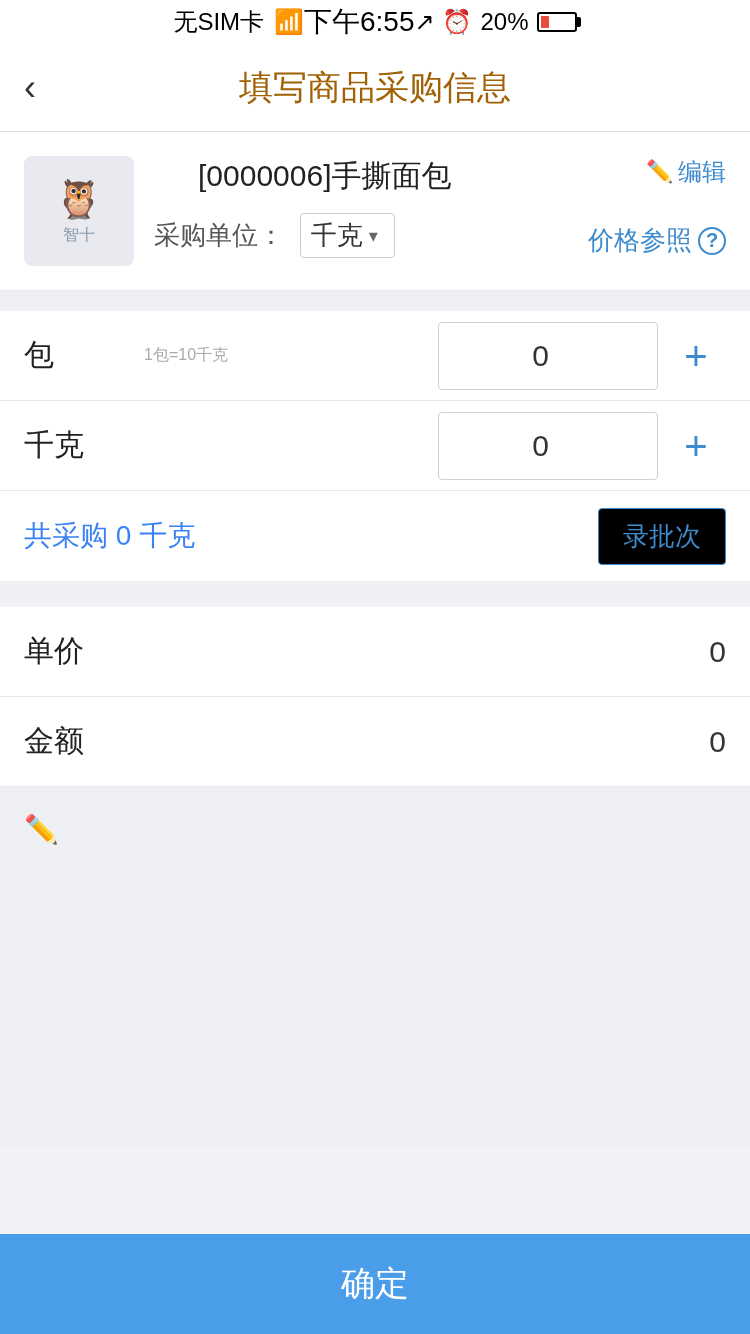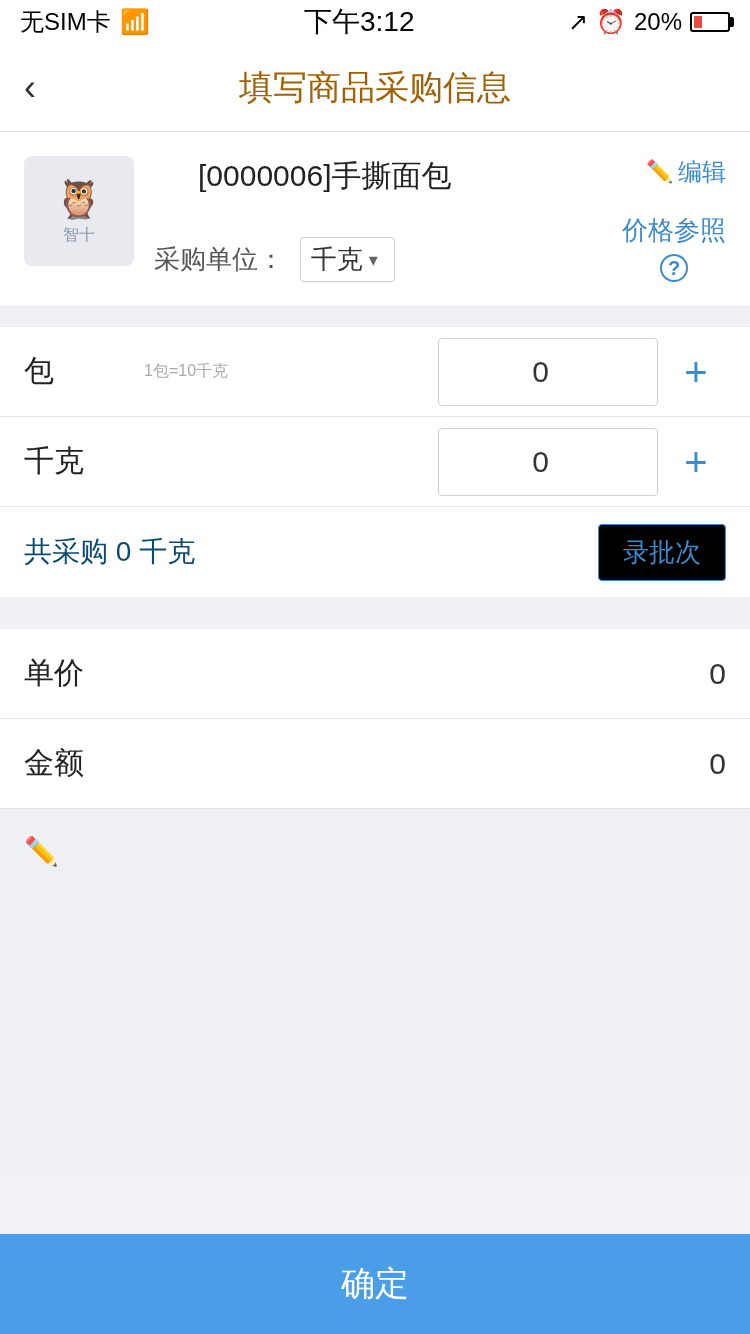--- a/index.html
+++ b/index.html
@@ -12,21 +12,21 @@
       font-size: 28px;
     }
 
     
     .status-bar {
       width: 100%;
       height: 44px;
       background: #fff;
       display: flex;
       align-items: center;
-      justify-content: space-between;
+      justify-content: center;
       padding: 0 20px;
       font-size: 24px;
       color: #000;
     }
     .status-left { display: flex; align-items: center; gap: 10px; }
     .status-center { font-size: 28px; font-weight: 500; }
     .status-right { display: flex; align-items: center; gap: 8px; font-size: 24px; }
     .battery-icon {
       width: 40px; height: 20px;
       border: 2px solid #000;
@@ -154,21 +154,20 @@
       gap: 6px;
     }
     .unit-dropdown-arrow { font-size: 18px; color: #666; }
     .price-ref {
       font-size: 26px;
       color: #3d8bcd;
       display: flex;
       align-items: center;
       gap: 6px;
       cursor: pointer;
-      flex-direction: column;
     }
     .price-ref-icon {
       width: 28px; height: 28px;
       border: 2px solid #3d8bcd;
       border-radius: 50%;
       display: inline-flex;
       align-items: center;
       justify-content: center;
       font-size: 20px;
       font-weight: bold;
@@ -238,37 +237,37 @@
     
     .summary-row {
       display: flex;
       align-items: center;
       padding: 0 24px;
       height: 90px;
       background: #fff;
     }
     .summary-text {
       font-size: 28px;
-      color: #0c4a6e;
+      color: #3b82f6;
       flex: 1;
     }
     .batch-btn {
       border: 1px solid #3d8bcd;
       border-radius: 4px;
       padding: 10px 24px;
       font-size: 26px;
       color: #3d8bcd;
       background: #000000;
       cursor: pointer;
     }
 
     
     .info-section {
       background: #fff;
-      margin-top: 12px;
+      margin-top: 6px;
     }
     .info-row {
       display: flex;
       align-items: center;
       justify-content: space-between;
       padding: 0 24px;
       height: 90px;
       border-bottom: 1px solid #e8e8e8;
     }
     .info-label {
@@ -326,21 +325,21 @@
     }
   </style>
 </head>
 <body>
 
 <div class="status-bar">
   <div class="status-left">
     <span>无SIM卡</span>
     <span>📶</span>
   </div>
-  <div class="status-center">下午3:12</div>
+  <div class="status-center">下午6:55</div>
   <div class="status-right">
     <span>↗</span>
     <span>⏰</span>
     <span>20%</span>
     <div class="battery-icon">
       <div class="battery-fill"></div>
     </div>
   </div>
 </div>
 

